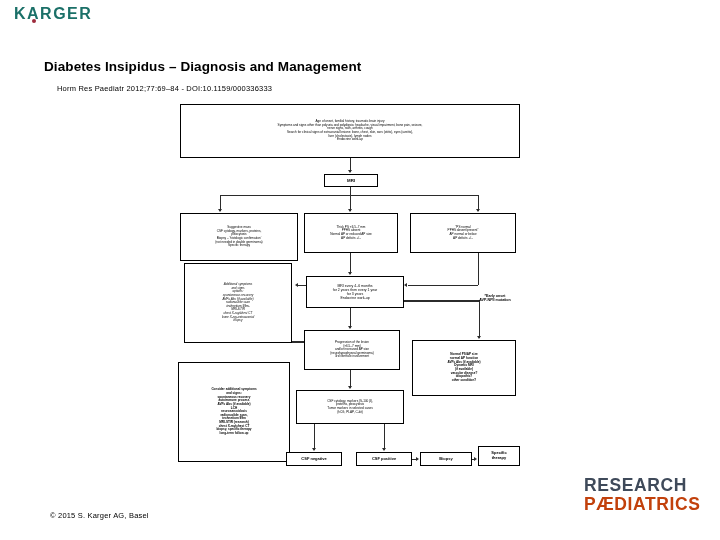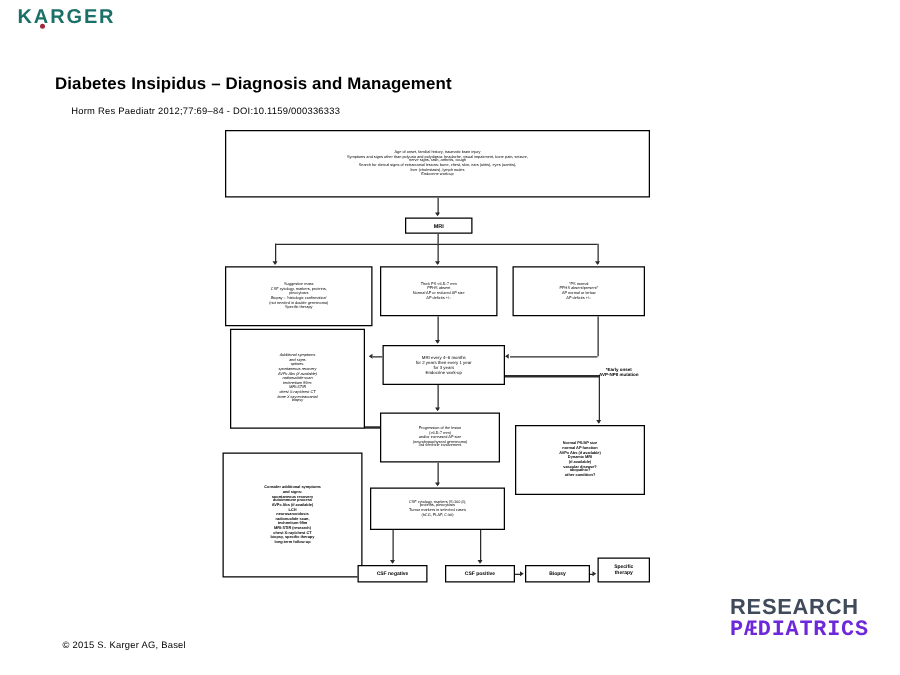--- a/index.html
+++ b/index.html
@@ -68,21 +68,21 @@
     position: absolute;
     left: 584px;
     top: 476px;
     line-height: 1.06;
     font-weight: bold;
     font-size: 17.5px;
     letter-spacing: 0.6px;
   }
   #journal-logo .l1 { color: #3f4a5a; }
   #journal-logo .l2 { color: #6e7480; }
-  #journal-logo .l3 { color: #6d28d9; font-family: Liberation Mono, monospace; }
+  #journal-logo .l3 { color: #c2410c; }
 
   
   #flow {
     position: absolute;
     left: 176px;
     top: 100px;
     width: 348px;
     height: 378px;
   }
   .node {

